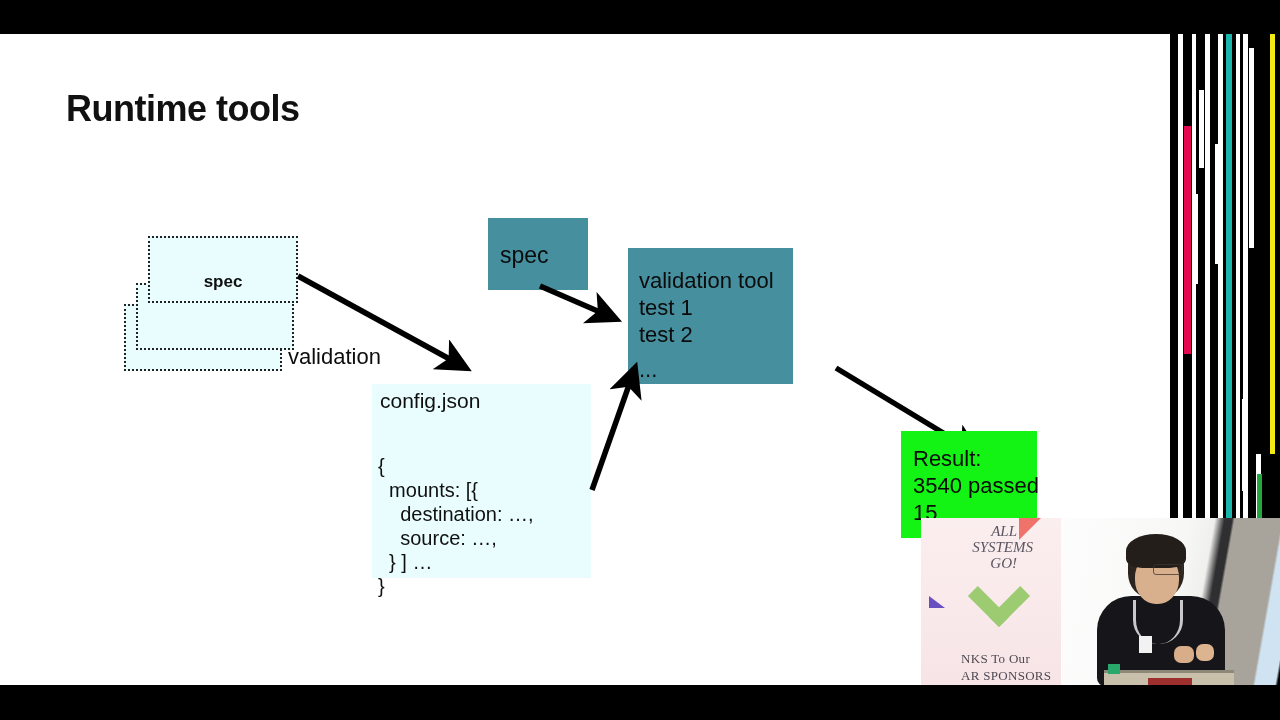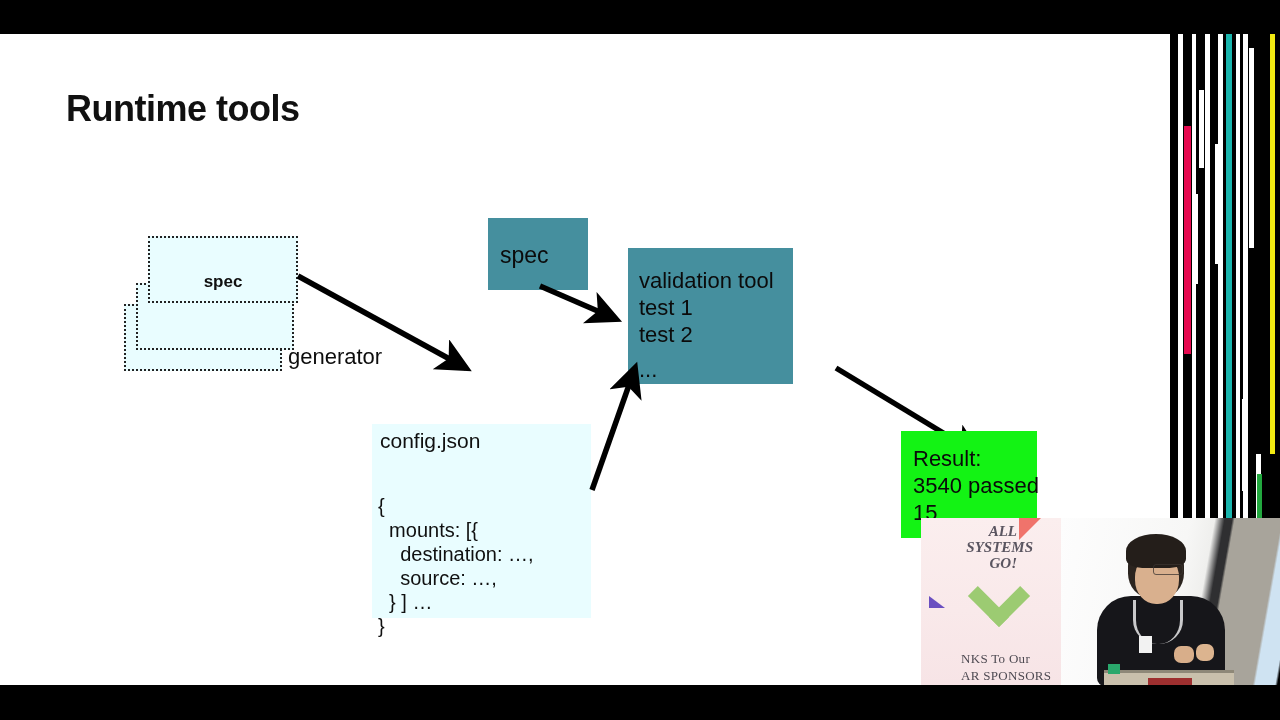--- a/index.html
+++ b/index.html
@@ -94,21 +94,20 @@
   #validation-lines .gap { display: block; height: 8px; }
 
   
   #config-box {
     position: absolute;
     left: 372px;
     top: 350px;
     width: 219px;
     height: 194px;
     background: #e9fdff;
-    margin-top: 40px;
   }
   #config-title {
     position: absolute;
     left: 8px;
     top: 5px;
     font-size: 21px;
     color: #101010;
   }
   #config-code {
     position: absolute;
@@ -205,21 +204,21 @@
     position: absolute;
     left: 8px; top: 78px;
     width: 0; height: 0;
     border-left: 16px solid #6a4fc0;
     border-top: 12px solid transparent;
   }
   .pip-banner-text {
     position: absolute;
     font-family: "Liberation Serif", serif;
     font-style: italic;
-    font-weight: bold;
+    font-weight: normal;
     color: #5a5560;
     text-align: right;
     line-height: 16px;
     font-size: 15px;
     width: 96px;
     left: 0;
   }
   #pip-t1 { top: 5px; }
   #pip-t2 { top: 21px; margin-left: 16px; }
   #pip-t3 { top: 37px; }
@@ -333,21 +332,21 @@
 
   <div id="slide">
 
     <div id="slide-title">Runtime tools</div>
 
     <div class="spec-box s3"></div>
     <div class="spec-box s2"></div>
     <div class="spec-box s1"></div>
     <div class="spec-label">spec</div>
 
-    <div id="generator-label">generator</div>
+    <div id="generator-label">validation</div>
 
     <div class="teal-box" id="runc-box">
       <div id="runc-label">spec</div>
     </div>
 
     <div class="teal-box" id="validation-box">
       <div id="validation-lines">
         <div>validation tool</div>
         <div>test 1</div>
         <div>test 2</div>

